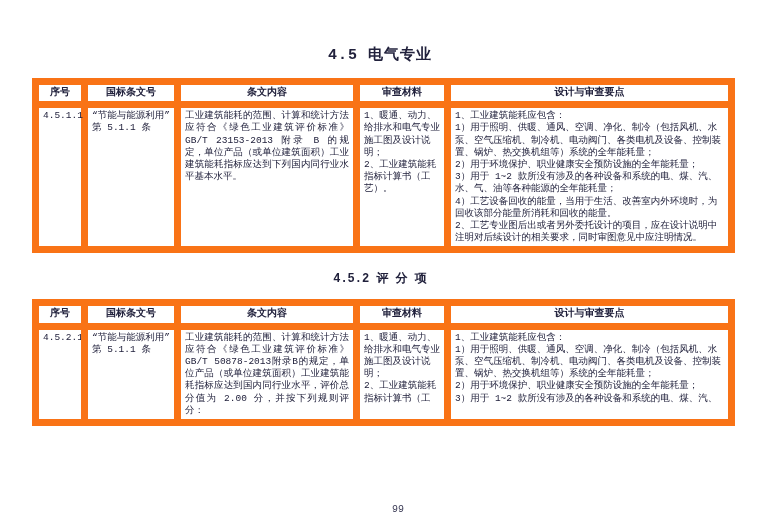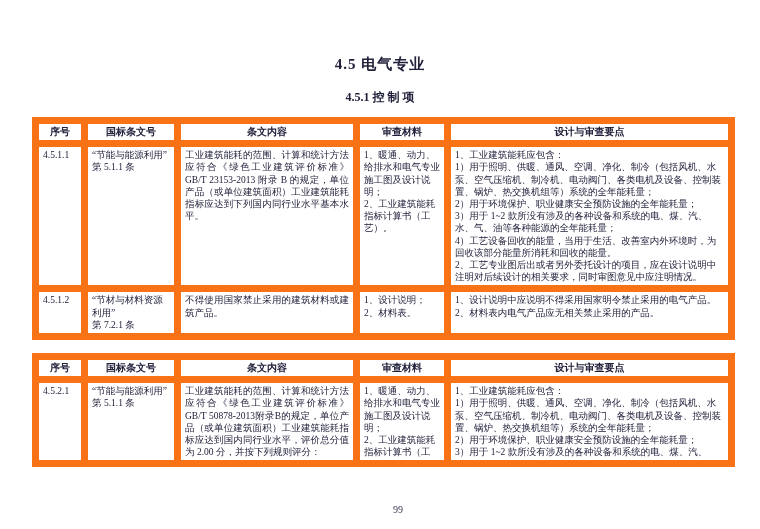--- a/index.html
+++ b/index.html
@@ -7,22 +7,23 @@
   body {
     background: #ffffff;
     color: #21213c;
     font-family: "Liberation Serif", "DejaVu Serif", serif;
     overflow: hidden;
     position: relative;
   }
   .page {
     width: 760px;
     height: 529px;
-    padding: 12px 32px;
+    padding: 4px 32px;
     position: relative;
+    font-family: Liberation Mono, monospace;
   }
   .doc-title {
     text-align: center;
     font-size: 15px;
     font-weight: bold;
     letter-spacing: 1px;
     padding-top: 43px;
     line-height: 18px;
   }
   .intro {
@@ -79,21 +80,20 @@
   }
 </style>
 </head>
 <body>
 
 <div class="page">
 
   <div class="doc-title">4.5 电气专业</div>
 
 
-  <div class="section-heading">4.5.1 控 制 项</div>
 
   <table class="review-table">
     <colgroup>
       <col style="width:49px">
         <col style="width:93px">
         <col style="width:179px">
         <col style="width:91px">
         <col style="width:284px">
     </colgroup>
     <thead>
@@ -113,33 +113,24 @@
         <td class="pre cell-content">工业建筑能耗的范围、计算和统计方法应符合《绿色工业建筑评价标准》GB/T 23153-2013 附录 B 的规定，单位产品（或单位建筑面积）工业建筑能耗指标应达到下列国内同行业水平基本水平。</td>
         <td class="pre">1、暖通、动力、给排水和电气专业施工图及设计说明；
 2、工业建筑能耗指标计算书（工艺）。</td>
         <td class="pre">1、工业建筑能耗应包含：
 1）用于照明、供暖、通风、空调、净化、制冷（包括风机、水泵、空气压缩机、制冷机、电动阀门、各类电机及设备、控制装置、锅炉、热交换机组等）系统的全年能耗量；
 2）用于环境保护、职业健康安全预防设施的全年能耗量；
 3）用于 1~2 款所没有涉及的各种设备和系统的电、煤、汽、水、气、油等各种能源的全年能耗量；
 4）工艺设备回收的能量，当用于生活、改善室内外环境时，为回收该部分能量所消耗和回收的能量。
 2、工艺专业图后出或者另外委托设计的项目，应在设计说明中注明对后续设计的相关要求，同时审图意见中应注明情况。</td>
       </tr>
-      <tr>
-        <td class="cell-seq">4.5.1.2</td>
-        <td class="pre">“节材与材料资源利用”
-第 7.2.1 条</td>
-        <td class="pre cell-content">不得使用国家禁止采用的建筑材料或建筑产品。</td>
-        <td class="pre">1、设计说明；
-2、材料表。</td>
-        <td class="pre">1、设计说明中应说明不得采用国家明令禁止采用的电气产品。
-2、材料表内电气产品应无相关禁止采用的产品。</td>
-      </tr>
     </tbody>
   </table>
 
+  <div class="section-heading second">4.5.2 评 分 项</div>
 
   <table class="review-table">
     <colgroup>
       <col style="width:49px">
         <col style="width:93px">
         <col style="width:179px">
         <col style="width:91px">
         <col style="width:284px">
     </colgroup>
     <thead>

